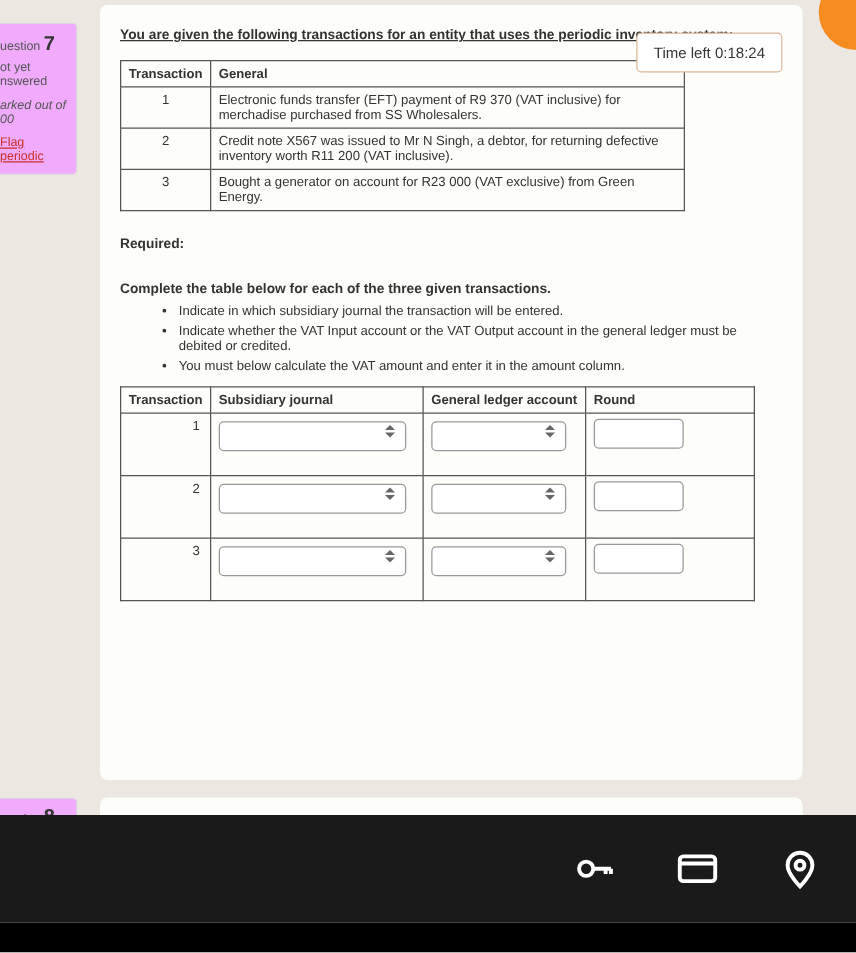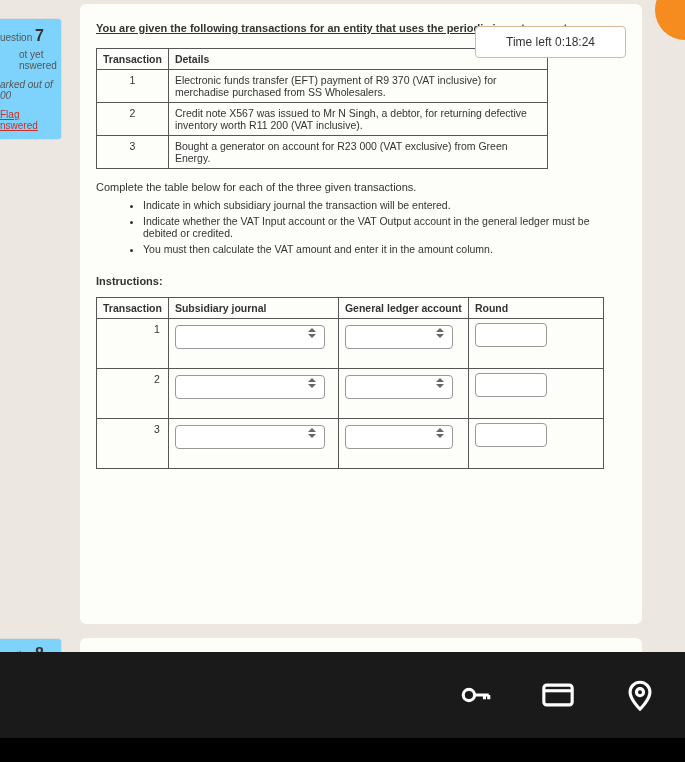--- a/index.html
+++ b/index.html
@@ -21,21 +21,21 @@
     width: 60px;
     height: 60px;
     border-radius: 50%;
     background: #f68b1f;
   }
   .sidebar-card {
     position: absolute;
     left: 0;
     top: 18px;
     width: 62px;
-    background: #7dd3fc;
+    background: #f0abfc;
     border: 1px solid #ddd;
     border-left: none;
     border-radius: 0 4px 4px 0;
     padding: 8px 6px 8px 0;
     font-size: 10px;
     color: #555;
   }
   .sidebar-card .qline { margin-bottom:4px; }
   .qnum { font-size:16px; font-weight:bold; color:#333; }
   .flaglink { color:#c9302c; text-decoration:underline; font-size:10px; cursor:pointer; }
@@ -62,21 +62,21 @@
     background: #fdfdfa;
     border-radius: 6px 6px 0 0;
   }
   .time-badge {
     position: absolute;
     right: 16px;
     top: 22px;
     background: #fff;
     border: 1px solid #d9b89a;
     border-radius: 4px;
-    padding: 8px 30px;
+    padding: 8px 13px;
     font-size: 12px;
     color: #333;
     z-index: 2;
   }
   .intro {
     font-weight: bold;
     text-decoration: underline;
     font-size: 11px;
     margin-bottom: 14px;
   }
@@ -86,21 +86,21 @@
   }
   table.tx th, table.tx td {
     border: 1px solid #555;
     padding: 4px 6px;
     font-size: 10.5px;
     vertical-align: top;
   }
   table.tx th { font-weight: bold; text-align: left; }
   table.tx td.ctr { text-align: center; }
   .req-h { font-weight: bold; margin-top: 20px; }
-  .req-sub { font-weight: normal; margin-top: 12px; margin-bottom:6px; }
+  .req-sub { font-weight: bold; margin-top: 24px; margin-bottom:6px; }
   ul.bul { margin: 6px 0 6px 18px; padding: 0; }
   ul.bul li { margin-bottom: 4px; font-size:10.5px;margin-left:29px; }
   table.ans {
     border-collapse: collapse;
     width: 508px;
     margin-top: 10px;
   }
   table.ans th, table.ans td {
     border: 1px solid #555;
     padding: 4px 6px;
@@ -169,67 +169,67 @@
     background:#000;
   }
 </style>
 </head>
 <body>
 
 <div class="orange-dot"></div>
 
 <div class="sidebar-card">
   <div class="qline"><span>uestion</span> <span class="qnum">7</span></div>
-  <div style="white-space:pre-line; margin-bottom:8px;padding-left:19px;">ot yet
+  <div style="white-space:pre-line; margin-bottom:8px;">ot yet
 nswered</div>
   <div style="white-space:pre-line; margin-bottom:8px;font-style:italic;">arked out of
 00</div>
-  <span class="flaglink">Flag nswered</span>
+  <span class="flaglink">Flag periodic</span>
 </div>
 
 <div class="sidebar-card bottom">
   <div class="qline"><span>uestion</span> <span class="qnum">8</span></div>
 </div>
 
 <div class="main-card">
   <div class="time-badge">
     <span>Time left 0:18:24</span>
   </div>
 
   <div class="intro">You are given the following transactions for an entity that uses the periodic inventory system:</div>
 
   <table class="tx">
     <tbody>
         <tr>
       <th>Transaction</th>
-      <th>Details</th>
+      <th>General</th>
     </tr>
     <tr>
       <td class="ctr">1</td>
       <td>Electronic funds transfer (EFT) payment of R9 370 (VAT inclusive) for merchadise purchased from SS Wholesalers.</td>
     </tr>
     <tr>
       <td class="ctr">2</td>
       <td>Credit note X567 was issued to Mr N Singh, a debtor, for returning defective inventory worth R11 200 (VAT inclusive).</td>
     </tr>
     <tr>
       <td class="ctr">3</td>
       <td>Bought a generator on account for R23 000 (VAT exclusive) from Green Energy.</td>
     </tr>
   </tbody>
     </table>
 
+  <div class="req-h">Required:</div>
   <div class="req-sub">Complete the table below for each of the three given transactions.</div>
   <ul class="bul">
     <li>Indicate in which subsidiary journal the transaction will be entered.</li>
     <li>Indicate whether the VAT Input account or the VAT Output account in the general ledger must be debited or credited.</li>
-    <li>You must then calculate the VAT amount and enter it in the amount column.</li>
+    <li>You must below calculate the VAT amount and enter it in the amount column.</li>
   </ul>
 
-  <div class="req-h">Instructions:</div>
 
   <table class="ans">
     <tbody>
         <tr>
       <th style="width:60px;">Transaction</th>
       <th style="width:170px;">Subsidiary journal</th>
       <th style="width:130px;">General ledger account</th>
       <th>Round</th>
     </tr>
     <tr>

